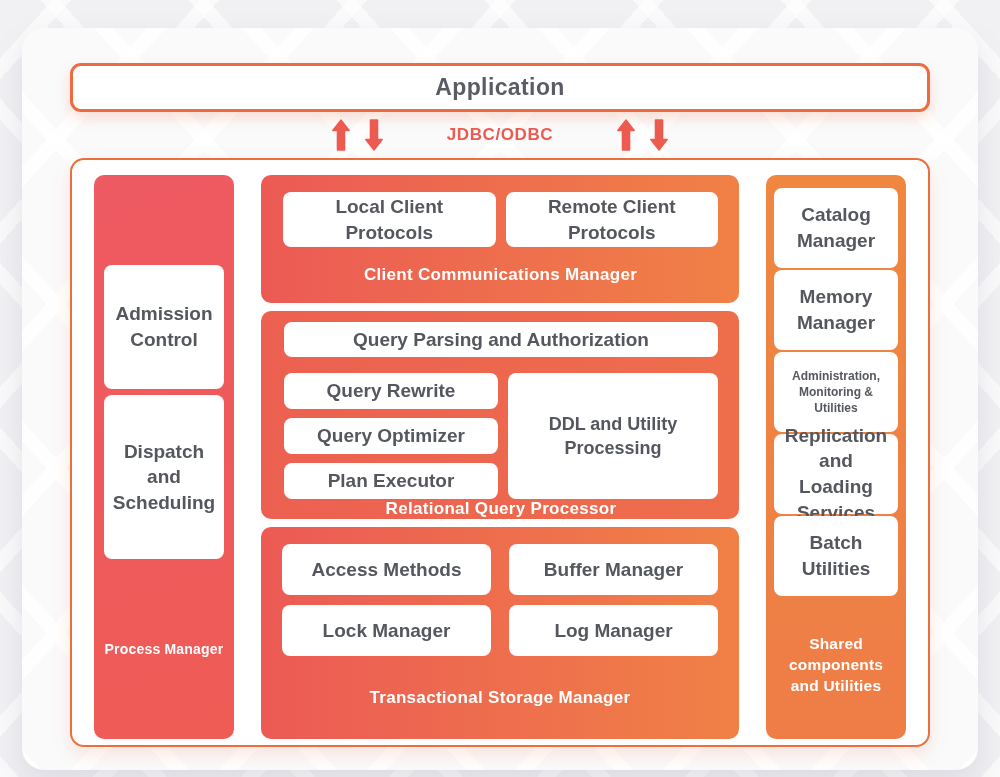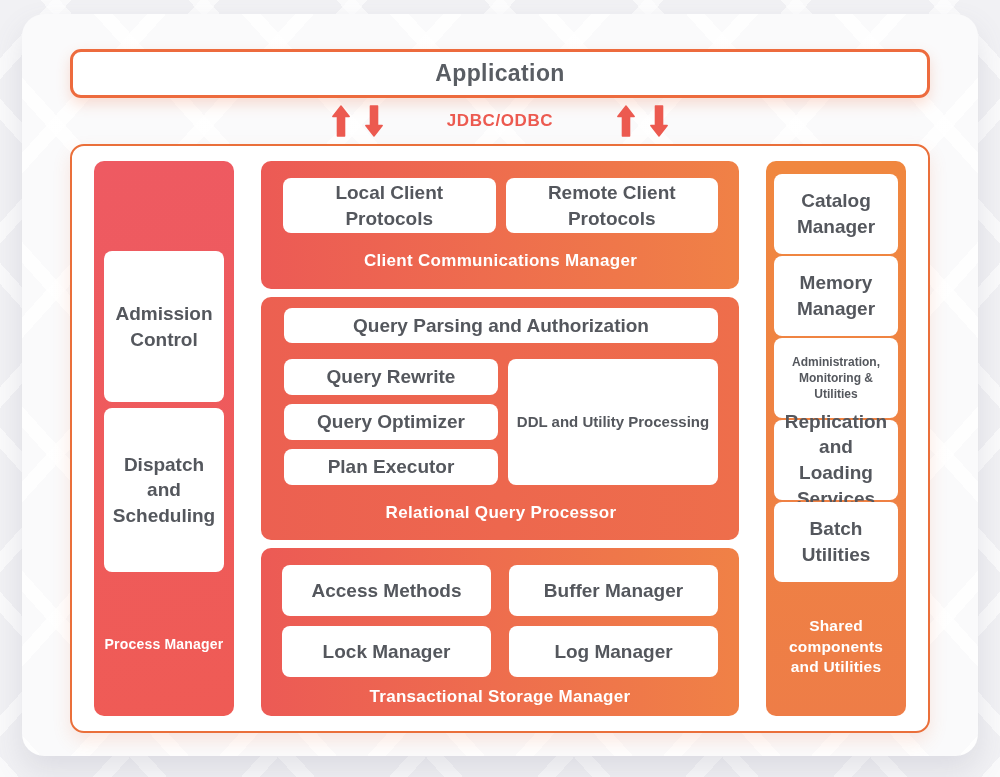--- a/index.html
+++ b/index.html
@@ -6,21 +6,21 @@
   body{
     width:1000px;height:777px;position:relative;overflow:hidden;
     background:
       repeating-linear-gradient(48deg, rgba(255,255,255,.65) 0 14px, rgba(255,255,255,0) 14px 110px),
       repeating-linear-gradient(-48deg, rgba(255,255,255,.65) 0 14px, rgba(255,255,255,0) 14px 110px),
       #f1f1f4;
     font-family:"Liberation Sans", sans-serif;
     -webkit-font-smoothing:antialiased;
   }
   .card{
-    position:absolute;left:22px;top:14px;width:956px;height:742px;
+    position:absolute;left:22px;top:28px;width:956px;height:742px;
     border-radius:22px;
     background:
       repeating-linear-gradient(48deg, rgba(255,255,255,.8) 0 14px, rgba(255,255,255,0) 14px 110px),
       repeating-linear-gradient(-48deg, rgba(255,255,255,.8) 0 14px, rgba(255,255,255,0) 14px 110px),
       #fafafb;
     box-shadow:0 14px 30px rgba(110,110,135,.16);
   }
   .app-box{
     margin:35px 48px 0 48px;height:43px;
     background:#ffffff;border:3px solid #ed6b3e;border-radius:11px;
@@ -45,21 +45,21 @@
   .col-red{
     background:linear-gradient(160deg,#ee5a62 0%,#ef5b55 100%);
     border-radius:10px;display:flex;flex-direction:column;padding:0 10px;
   }
   .wbox{
     background:#ffffff;border-radius:8px;
     display:flex;align-items:center;justify-content:center;text-align:center;
     font-size:19px;font-weight:700;color:#54575d;line-height:1.35;
     padding:4px 8px;box-sizing:border-box;
   }
-  .col-red .wbox.first{margin-top:90px;height:151px;}
+  .col-red .wbox.first{margin-top:90px;height:124px;}
   .col-red .wbox.second{margin-top:6px;height:164px;}
   .col-title{
     flex:1;display:flex;align-items:center;justify-content:center;text-align:center;
     color:#ffffff;font-weight:700;font-size:14px;line-height:1.35;letter-spacing:.2px;
   }
   .mid-col{display:flex;flex-direction:column;gap:8px;min-width:0;}
   .section{border-radius:10px;display:flex;flex-direction:column;box-sizing:border-box;}
   .sec-ccm{
     height:128px;padding:17px 21px 0 22px;
     background:linear-gradient(90deg,#ec5a55 0%,#f08146 100%);
@@ -72,23 +72,23 @@
   }
   .sec-rqp{
     flex:1;padding:11px 21px 0 23px;
     background:linear-gradient(90deg,#ec6051 0%,#ee6e4b 100%);
   }
   .rqp-top{height:35px;margin-bottom:16px;}
   .rqp-grid{
     display:grid;grid-template-columns:214px 1fr;grid-template-rows:36px 36px 36px;
     column-gap:10px;row-gap:9px;
   }
-  .rqp-grid .ddl{grid-column:2;grid-row:1 / span 3;font-size:15px;}
+  .rqp-grid .ddl{grid-column:2;grid-row:1 / span 3;font-size:18px;}
   .sec-tsm{
-    height:168px;padding:17px 21px 0 21px;
+    height:212px;padding:17px 21px 0 21px;
     background:linear-gradient(90deg,#ec5a55 0%,#f08146 100%);
   }
   .tsm-grid{display:grid;grid-template-columns:1fr 1fr;grid-template-rows:51px 51px;column-gap:18px;row-gap:10px;}
   .col-orange{
     background:linear-gradient(180deg,#f0873f 0%,#ee7d47 100%);
     border-radius:10px;display:flex;flex-direction:column;padding:13px 8px 0 8px;gap:2px;
   }
   .col-orange .wbox{height:80px;flex:0 0 auto;}
   .col-orange .wbox.small-text{font-size:12px;}
   .col-orange .col-title{font-size:15.5px;padding-bottom:6px;}

